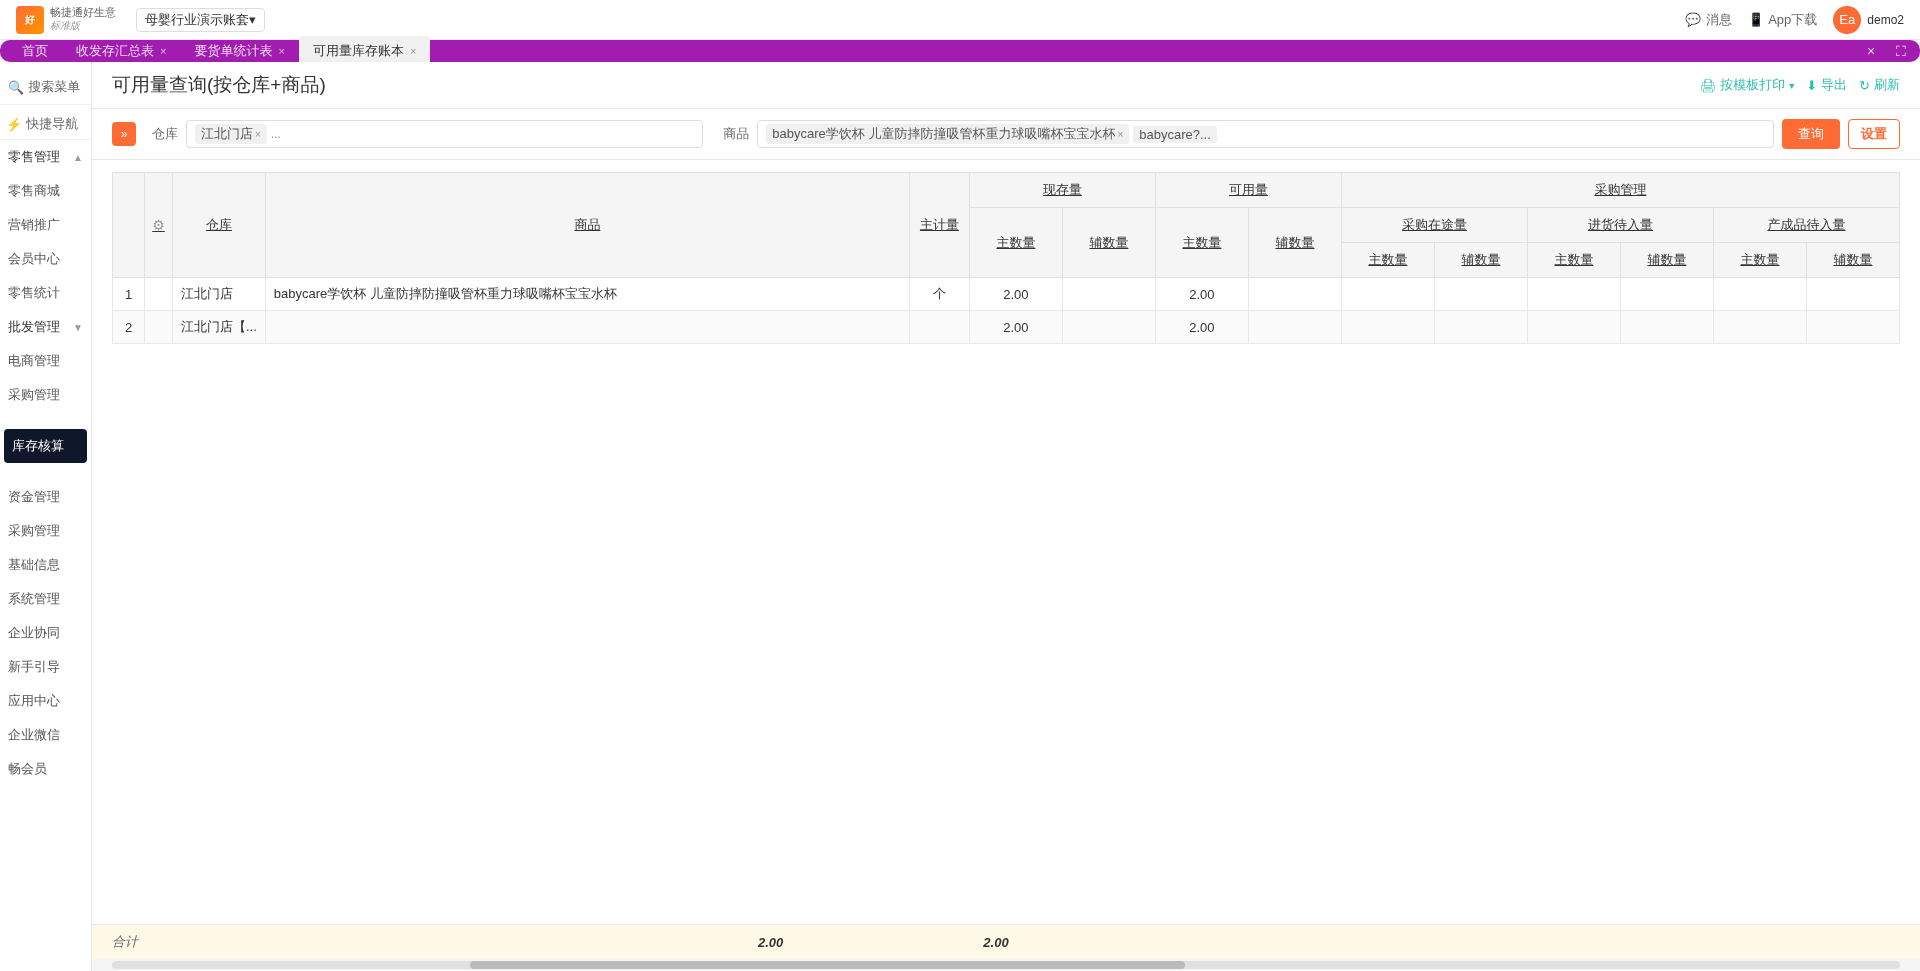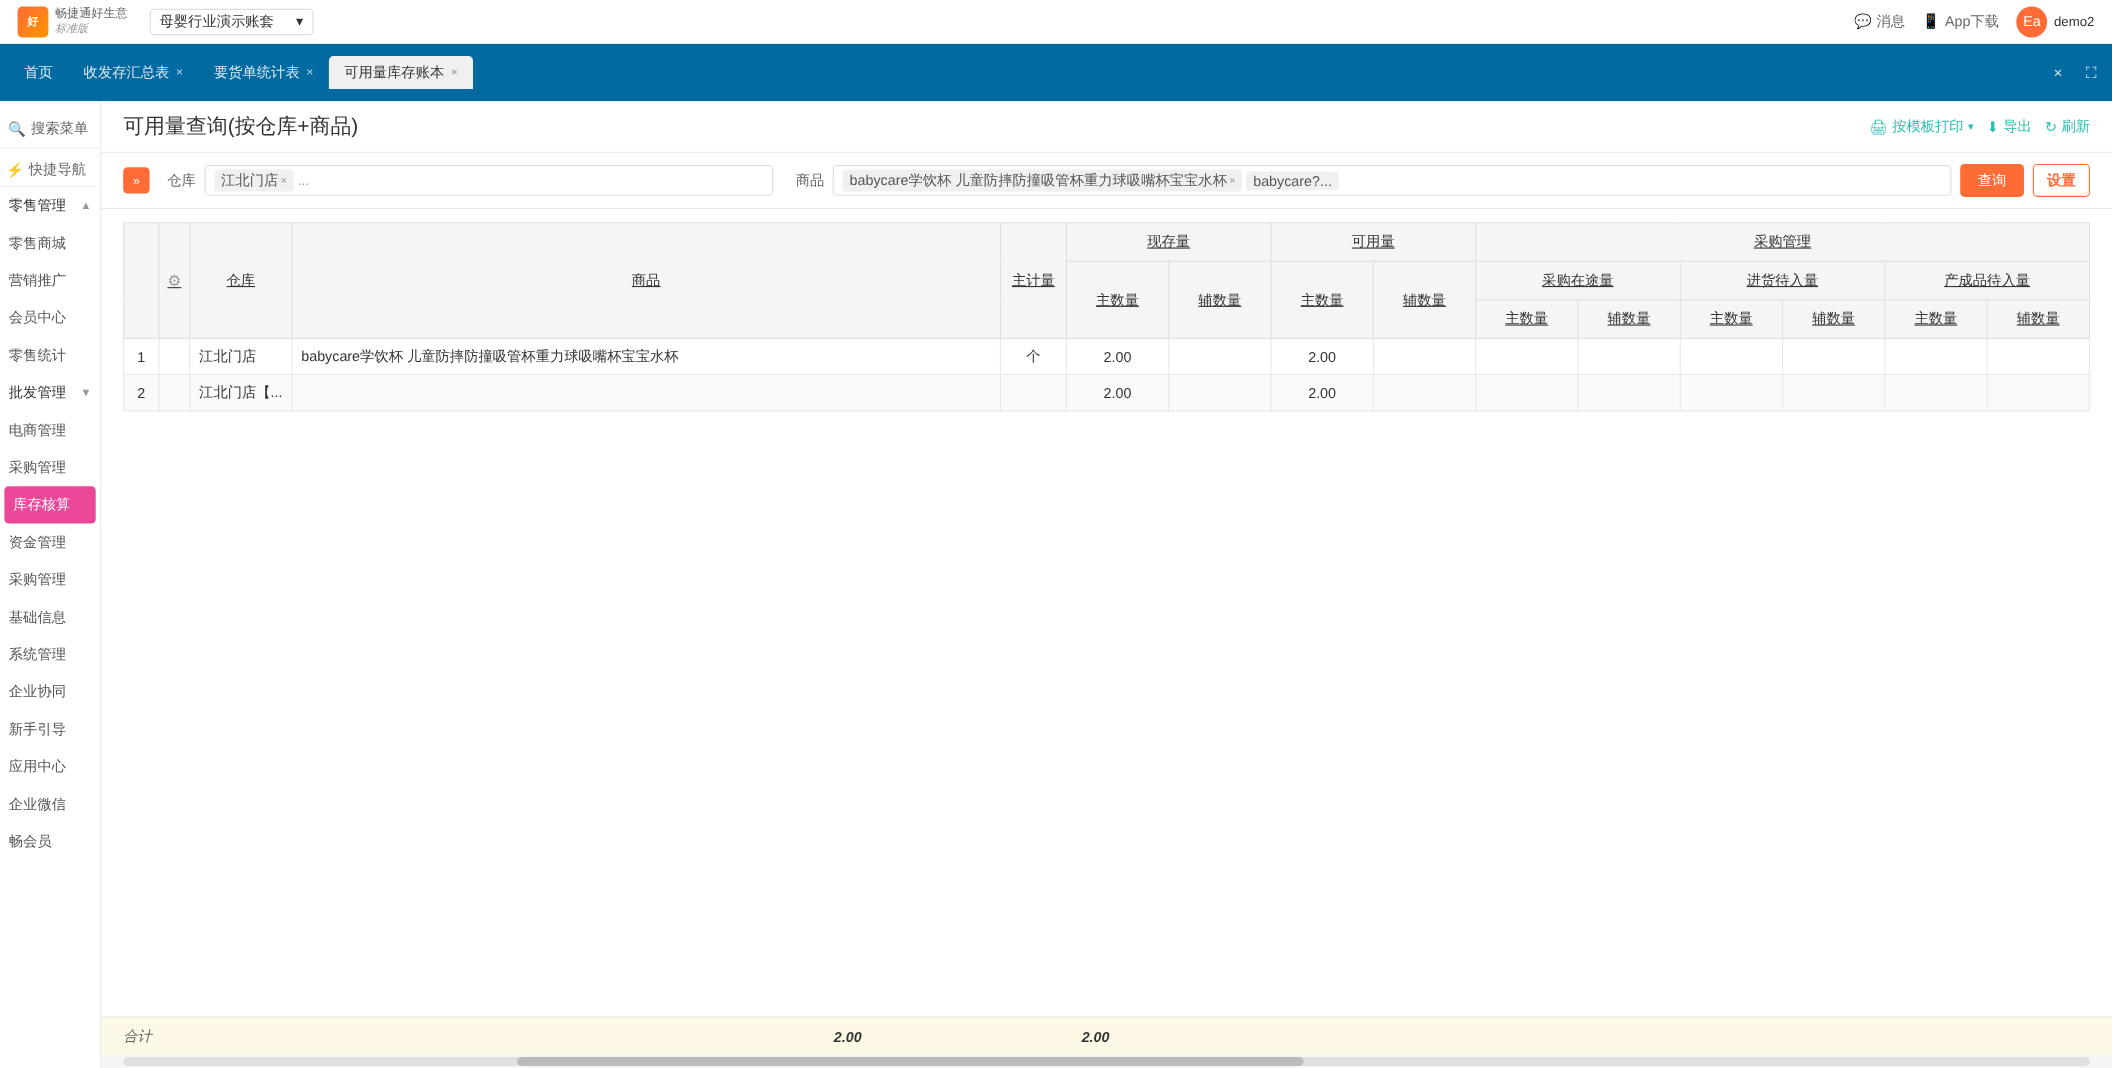--- a/index.html
+++ b/index.html
@@ -13,33 +13,34 @@
       align-items: center;
       justify-content: space-between;
       padding: 0 16px;
       border-bottom: 1px solid #e8e8e8;
     }
     .top-bar-left { display: flex; align-items: center; gap: 8px; }
     .logo { display: flex; align-items: center; gap: 6px; }
     .logo-icon { width: 28px; height: 28px; background: linear-gradient(135deg, #ff6b35, #ff9500); border-radius: 4px; display: flex; align-items: center; justify-content: center; color: #fff; font-size: 10px; font-weight: bold; }
     .logo-text { font-size: 11px; color: #666; line-height: 1.2; }
     .logo-sub { font-size: 10px; color: #999; font-style: italic; }
-    .tenant-selector { display: flex; align-items: center; gap: 20px; border: 1px solid #ddd; border-radius: 4px; padding: 2px 8px; cursor: pointer; color: #333; font-size: 12px; margin-left: 12px; }
+    .tenant-selector { display: flex; align-items: center; gap: 0; border: 1px solid #ddd; border-radius: 4px; padding: 2px 8px; cursor: pointer; color: #333; font-size: 12px; margin-left: 12px; }
     .top-bar-right { display: flex; align-items: center; gap: 16px; }
     .top-bar-btn { display: flex; align-items: center; gap: 4px; color: #666; cursor: pointer; font-size: 12px; }
     .user-avatar { width: 28px; height: 28px; border-radius: 50%; background: #ff6b35; display: flex; align-items: center; justify-content: center; color: #fff; font-size: 11px; overflow: hidden; }
     .user-name { color: #333; font-size: 12px; cursor: pointer; }
 
     
     .nav-tabs {
-      background: #0369a1;
-      height: 52px;
+      background: #a21caf;
+      height: 22px;
       display: flex;
       align-items: center;
       padding: 0 8px;
+      border-radius: 10px;
     }
     .nav-tab {
       display: flex;
       align-items: center;
       gap: 6px;
       padding: 6px 14px;
       color: rgba(255,255,255,0.85);
       cursor: pointer;
       border-radius: 4px 4px 0 0;
       font-size: 13px;
@@ -88,21 +89,21 @@
       gap: 4px;
       border-bottom: 1px solid #f0f0f0;
     }
     .sidebar-item {
       padding: 8px 8px;
       color: #555;
       cursor: pointer;
       font-size: 13px;
       white-space: nowrap;
     }
-    .sidebar-item.active { background: #ec4899; color: #fff; border-radius: 4px; margin: 0 4px; }
+    .sidebar-item.active { background: #0f172a; color: #fff; border-radius: 4px; margin: 17px 4px; }
     .sidebar-group { display: flex; align-items: center; justify-content: space-between; padding: 8px; color: #333; cursor: pointer; font-size: 13px; font-weight: 500; }
     .sidebar-group-arrow { font-size: 10px; color: #999; }
 
     
     .content { flex: 1; display: flex; flex-direction: column; overflow: hidden; }
 
     
     .page-header {
       background: #fff;
       padding: 10px 20px;

